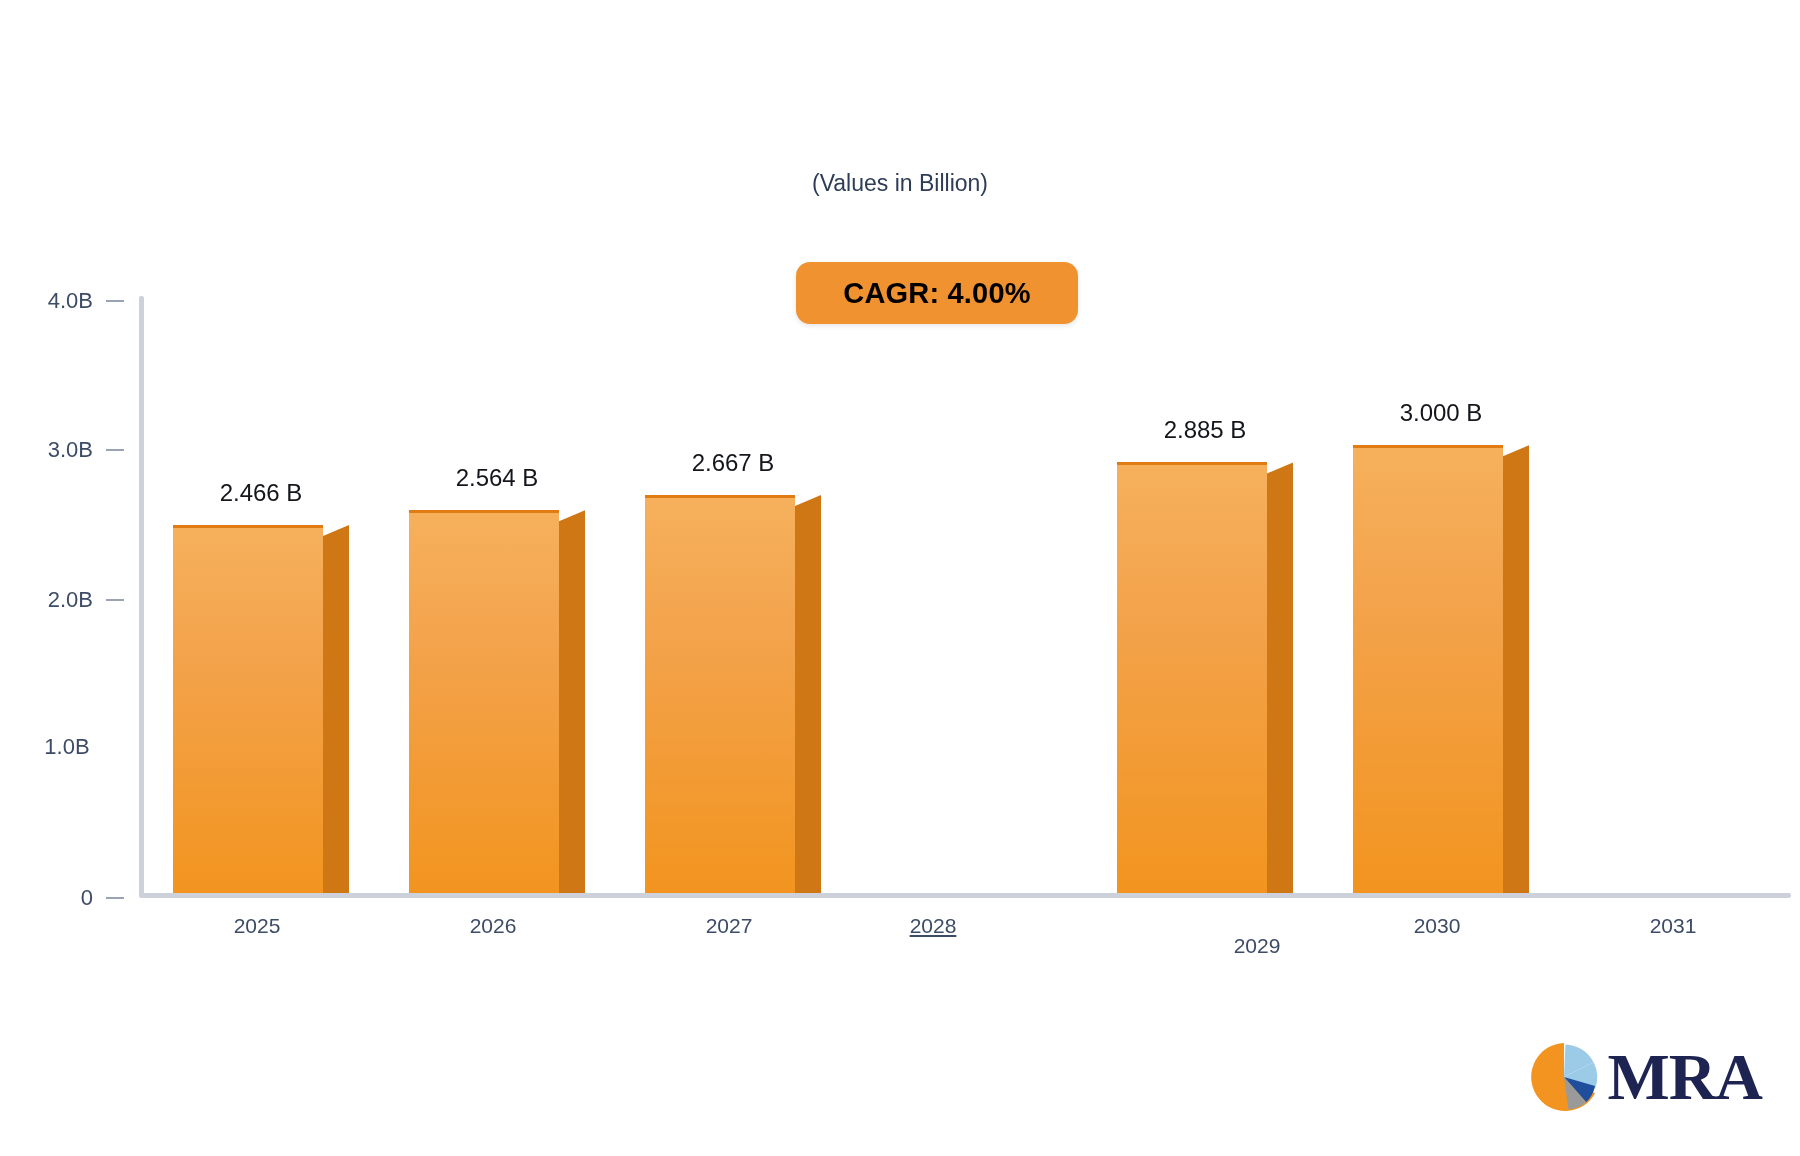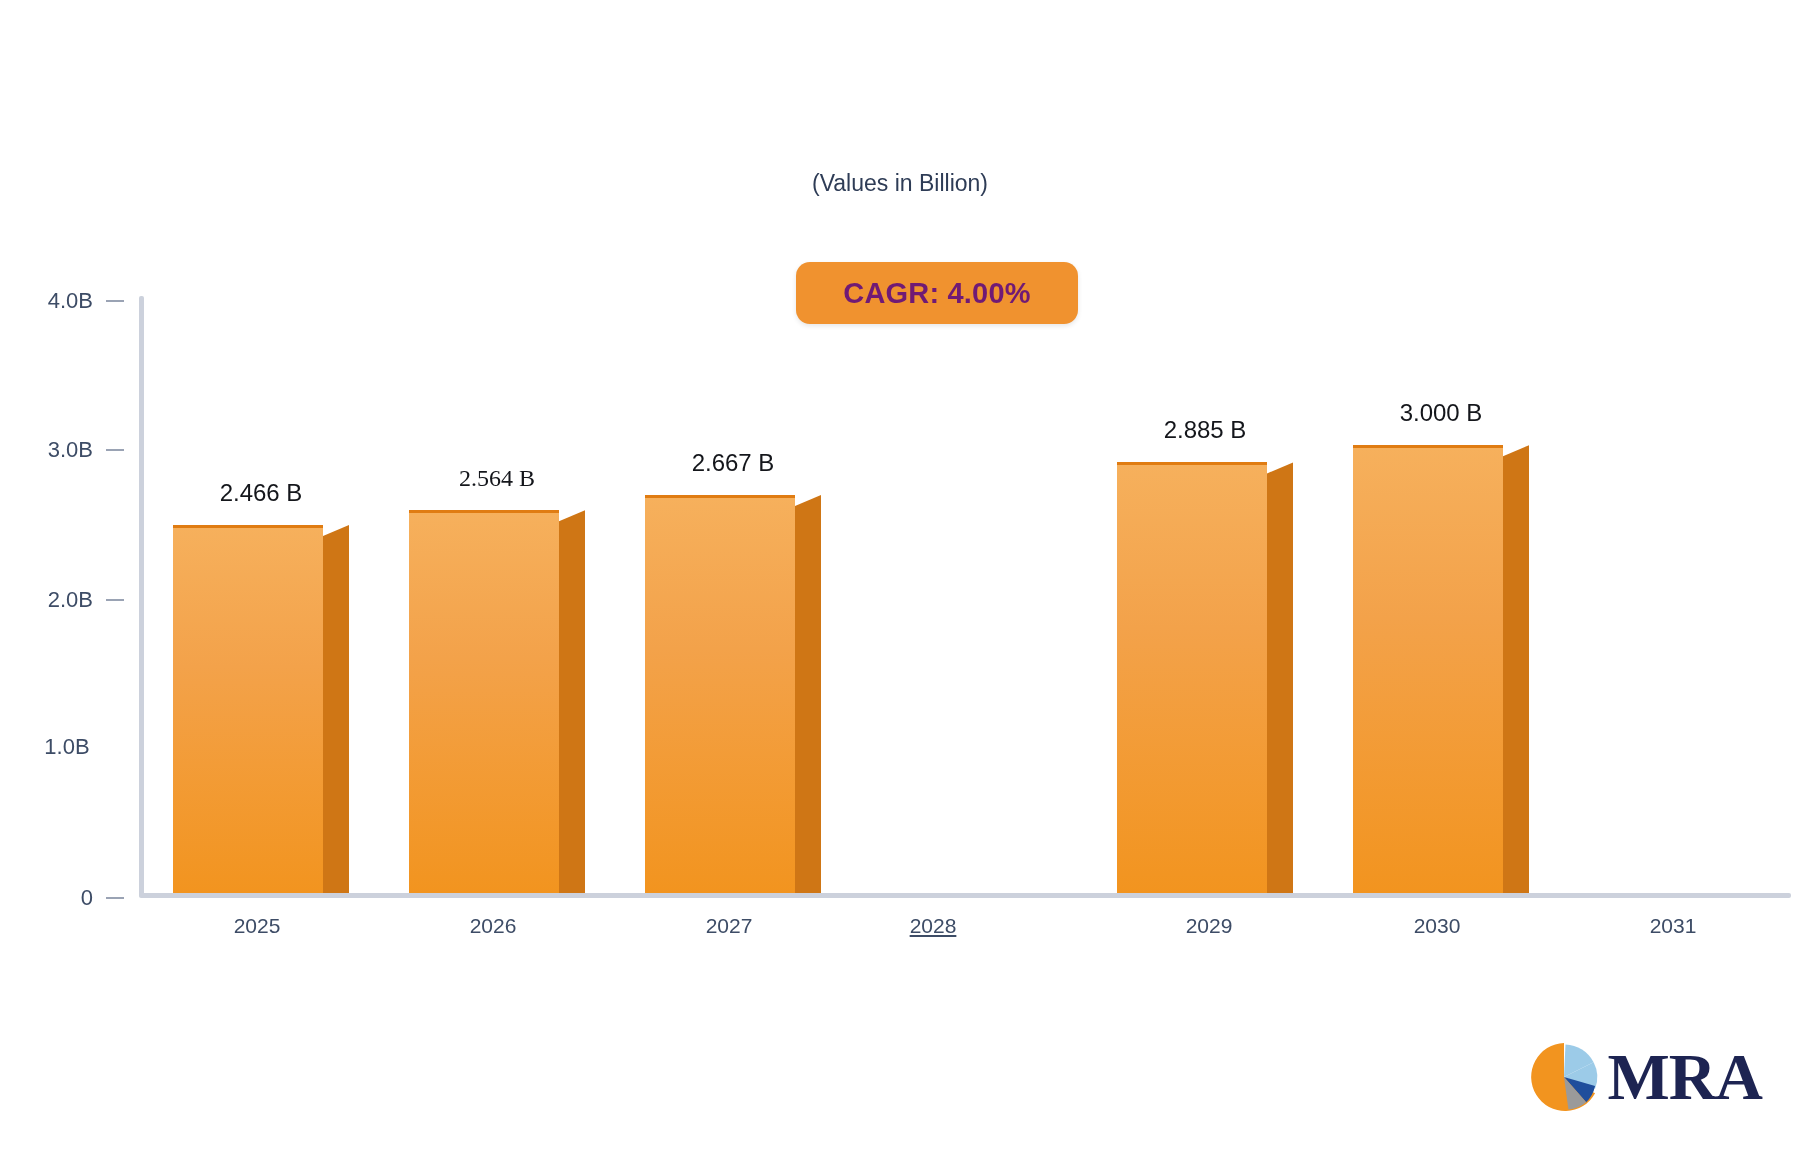--- a/index.html
+++ b/index.html
@@ -29,21 +29,21 @@
     color:#2e3c56;
   }
 
   
   #cagr-badge {
     position:absolute; left:796px; top:262px;
     width:282px; height:62px;
     background:#f0922f;
     border-radius:14px;
     display:flex; align-items:center; justify-content:center;
-    color:#701a75;
+    color:#000000;
     font-size:29px; font-weight:bold;
     box-shadow:0 2px 5px rgba(0,0,0,.10);
     letter-spacing:.2px;
   }
 
   
   
   #plot {
     position:absolute;
     left:139px; top:290px;
@@ -161,21 +161,21 @@
       </div>
     <div id="bars">
         <div class="bar-group" style="left: 34px; width: 176px; height: 408.05px;">
           <div class="bar-side" style="left: 150px; height: 368.05px;"></div>
           <div class="bar-face" style="width: 150px; height: 368.05px;"></div>
           <div class="bar-label" style="bottom: 386.05px; margin-top: 6px;">2.466 B</div>
         </div>
         <div class="bar-group" style="left: 270px; width: 176px; height: 422.677px;">
           <div class="bar-side" style="left: 150px; height: 382.677px;"></div>
           <div class="bar-face" style="width: 150px; height: 382.677px;"></div>
-          <div class="bar-label" style="bottom: 400.677px; font-family: Liberation Serif, serif;">2.564 B</div>
+          <div class="bar-label" style="bottom: 400.677px;">2.564 B</div>
         </div>
         <div class="bar-group" style="left: 506px; width: 176px; height: 438.05px;">
           <div class="bar-side" style="left: 150px; height: 398.05px;"></div>
           <div class="bar-face" style="width: 150px; height: 398.05px;"></div>
           <div class="bar-label" style="bottom: 416.05px;">2.667 B</div>
         </div>
         <div class="bar-group" style="left: 978px; width: 176px; height: 470.586px;">
           <div class="bar-side" style="left: 150px; height: 430.586px;"></div>
           <div class="bar-face" style="width: 150px; height: 430.586px;"></div>
           <div class="bar-label" style="bottom: 448.586px;">2.885 B</div>
@@ -184,21 +184,21 @@
           <div class="bar-side" style="left: 150px; height: 447.75px;"></div>
           <div class="bar-face" style="width: 150px; height: 447.75px;"></div>
           <div class="bar-label" style="bottom: 465.75px;">3.000 B</div>
         </div>
       </div>
     <div id="x-ticks">
         <div class="x-label" style="left: 0px; width: 236px;">2025</div>
         <div class="x-label" style="left: 236px; width: 236px;">2026</div>
         <div class="x-label" style="left: 472px; width: 236px;">2027</div>
         <div class="x-label" style="left: 676px; width: 236px; text-decoration: underline;">2028</div>
-        <div class="x-label" style="left: 952px; width: 236px;">2029</div>
+        <div class="x-label" style="left: 1000px; width: 236px; margin-top: 20px;">2029</div>
         <div class="x-label" style="left: 1180px; width: 236px;">2030</div>
         <div class="x-label" style="left: 1416px; width: 236px;">2031</div>
       </div>
   </div>
 
   <div id="logo">
     <svg id="logo-mark" width="74" height="74" viewBox="0 0 100 100">
       <path d="M50 50 L50 4 A46 46 0 1 0 92 72 Z" fill="#f2941f"></path>
       <path d="M50 50 L50 4 A46 46 0 0 1 90 28 Z" fill="#ffffff"></path>
       <path d="M50 50 L52 6 A44 44 0 0 1 90 30 Z" fill="#9ccbe8"></path>

